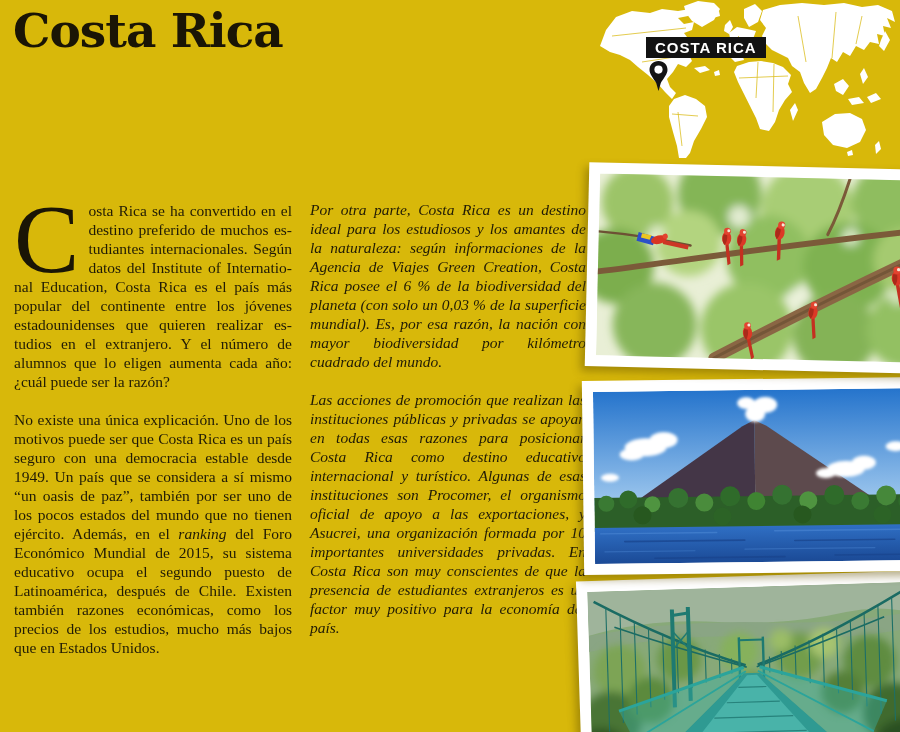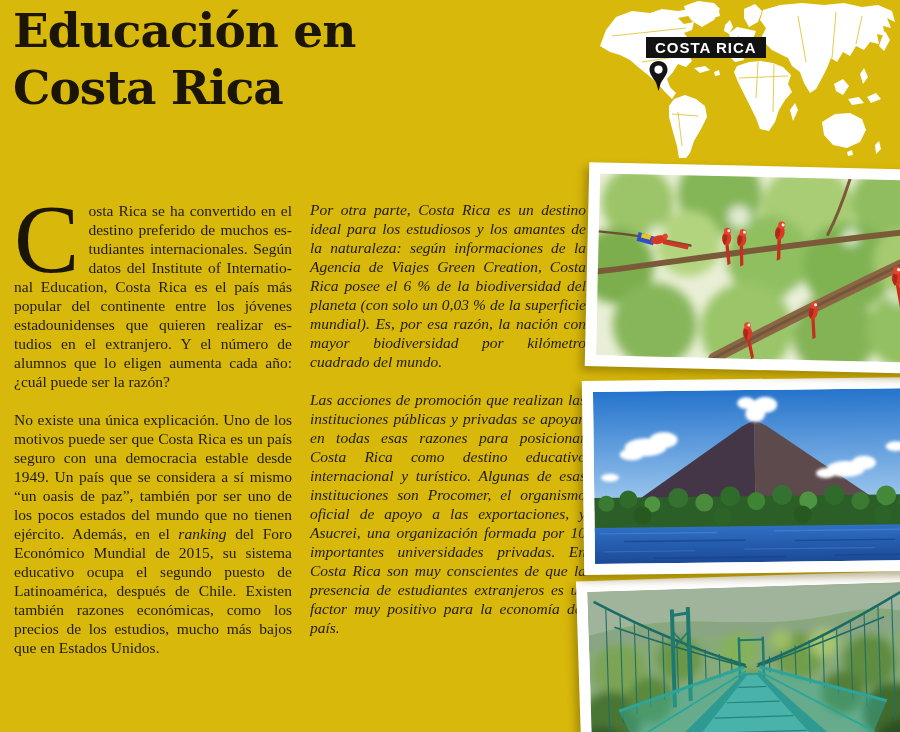--- a/index.html
+++ b/index.html
@@ -51,21 +51,20 @@
   }
   .photo svg{display:block;}
   .photo1{left:587px;top:166px;transform:rotate(1.3deg);z-index:5;}
   .photo2{left:583px;top:379px;transform:rotate(-0.7deg);z-index:4;}
   .photo3{left:579px;top:576px;transform:rotate(-1.8deg);z-index:3;}
 </style>
 </head>
 <body>
 
 <h1 class="title">
-  <span>Educación en</span>
   <span>Costa Rica</span>
 </h1>
 
 <div class="map">
   <svg width="300" height="158" viewBox="0 0 300 158">
     <g fill="#ffffff" stroke="none">
 
       <path d="M86,6 L100,1 L116,3 L122,9 L116,20 L104,27 L94,21 L88,13 Z"></path>
 
       <path d="M2,46 L8,30 L18,17 L34,11 L52,13 L64,9 L80,11 L92,9 L90,16 L80,18 L86,24 L96,22 L94,30 L86,33 L92,41 L98,39 L96,49 L90,53 L94,61 L88,67 L80,64 L75,72 L69,79 L72,87 L78,93 L74,99 L67,92 L60,84 L50,75 L40,67 L32,60 L22,55 L12,52 Z"></path>

